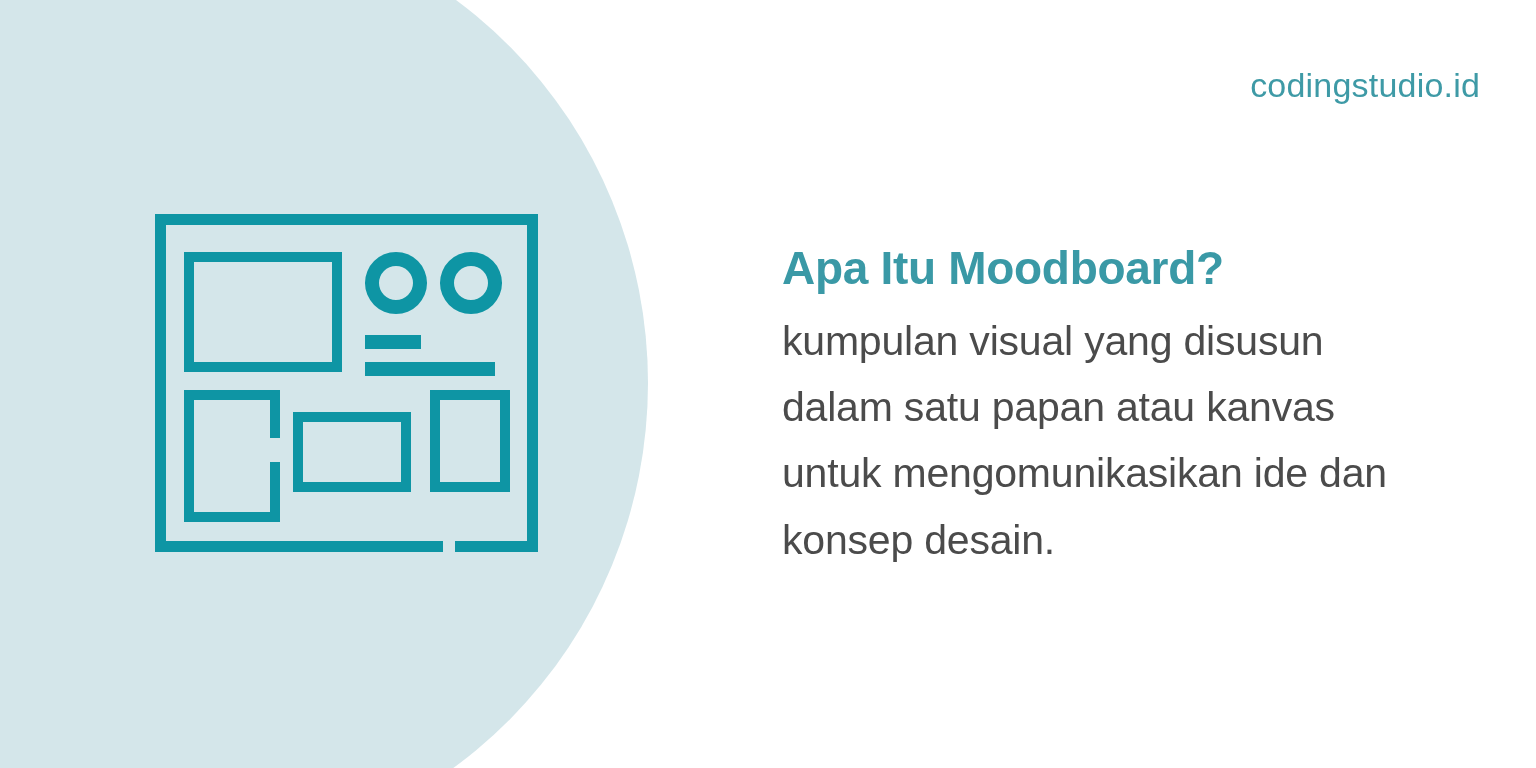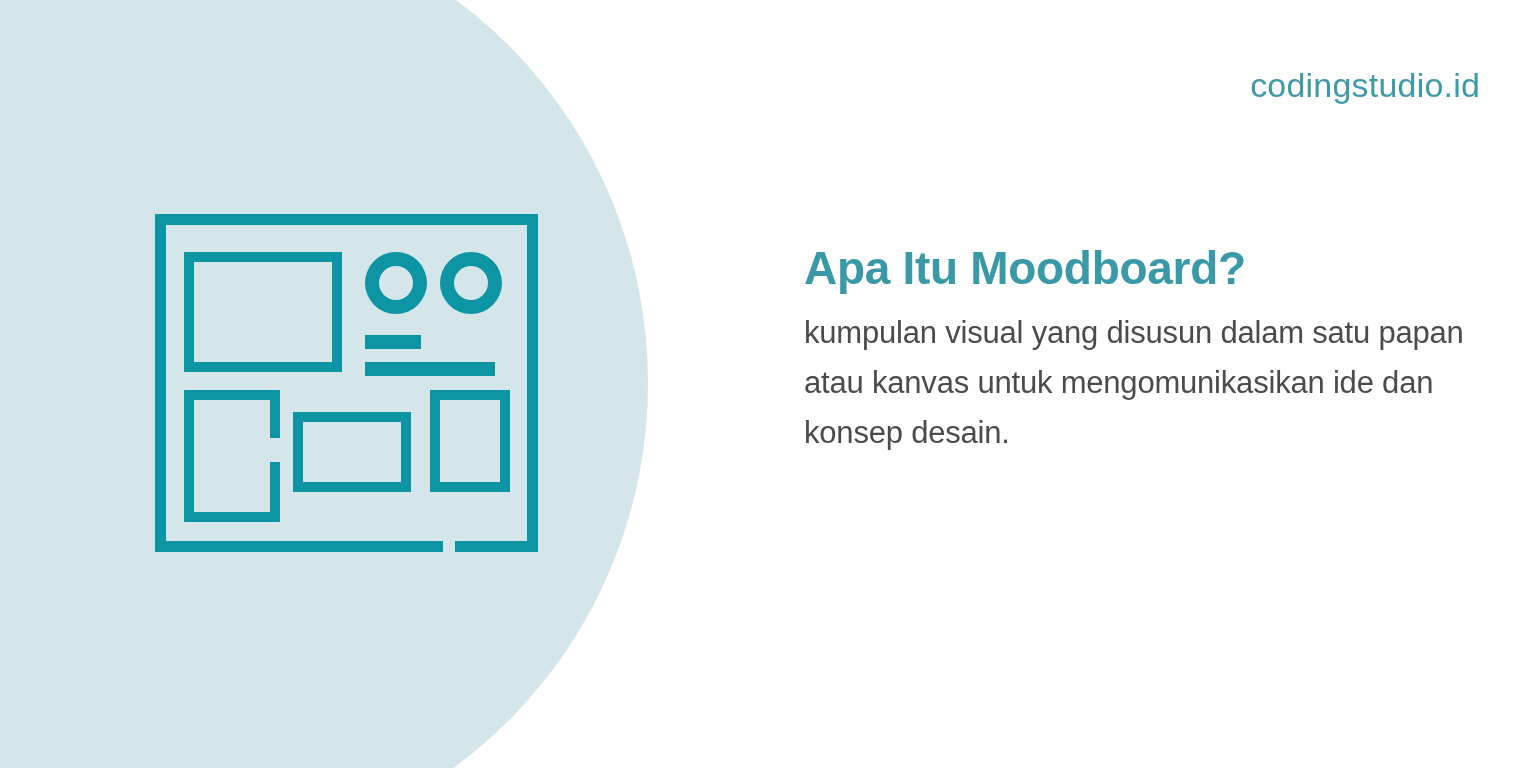--- a/index.html
+++ b/index.html
@@ -54,35 +54,35 @@
   }
   .illustration svg {
     display: block;
     width: 100%;
     height: 100%;
   }
 
   
   .copy {
     position: absolute;
-    left: 804px;
+    left: 782px;
     top: 243px;
     width: 680px;
   }
   .copy-title {
     margin: 0 0 14px 0;
     font-size: 46px;
     line-height: 1.1;
     font-weight: 700;
     color: #3a99a6;
     letter-spacing: -0.3px;
   }
   .copy-body {
     margin: 0;
-    font-size: 31px;
+    font-size: 41px;
     line-height: 1.62;
     color: #4b4b4b;
     font-weight: 400;
     letter-spacing: -0.2px;
     max-width: 660px;
   }
 </style>
 </head>
 <body>
 

